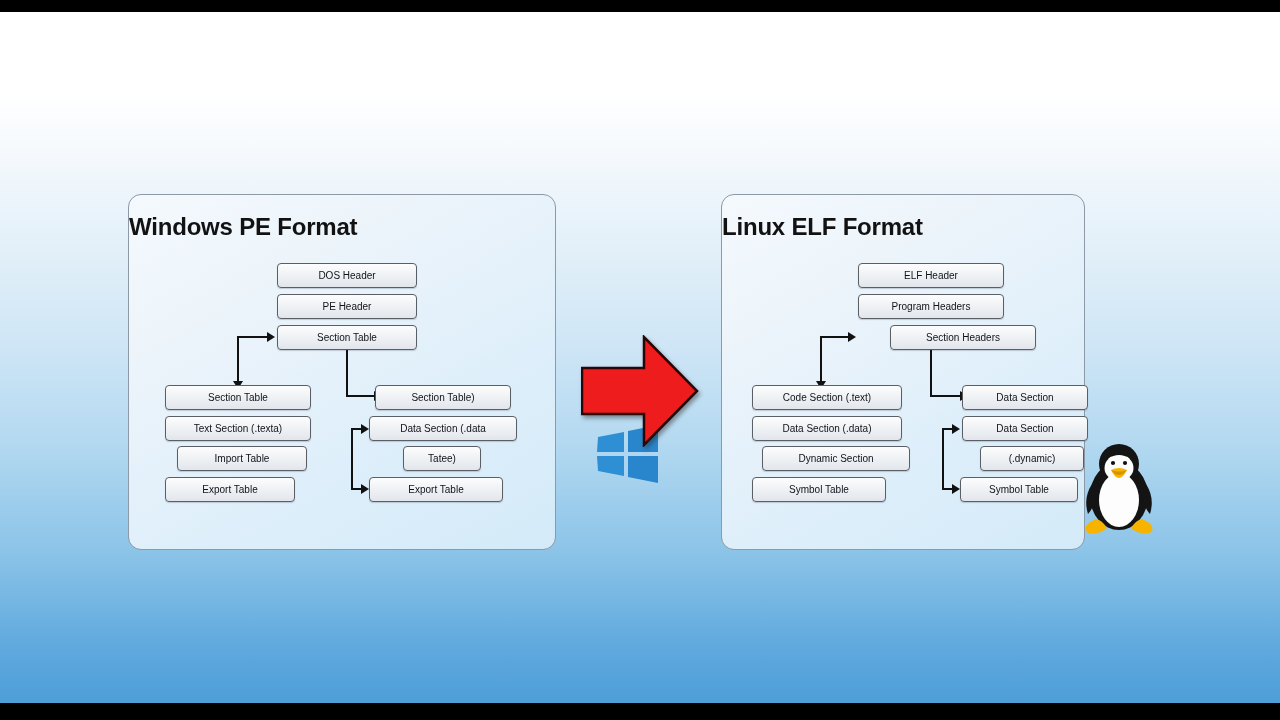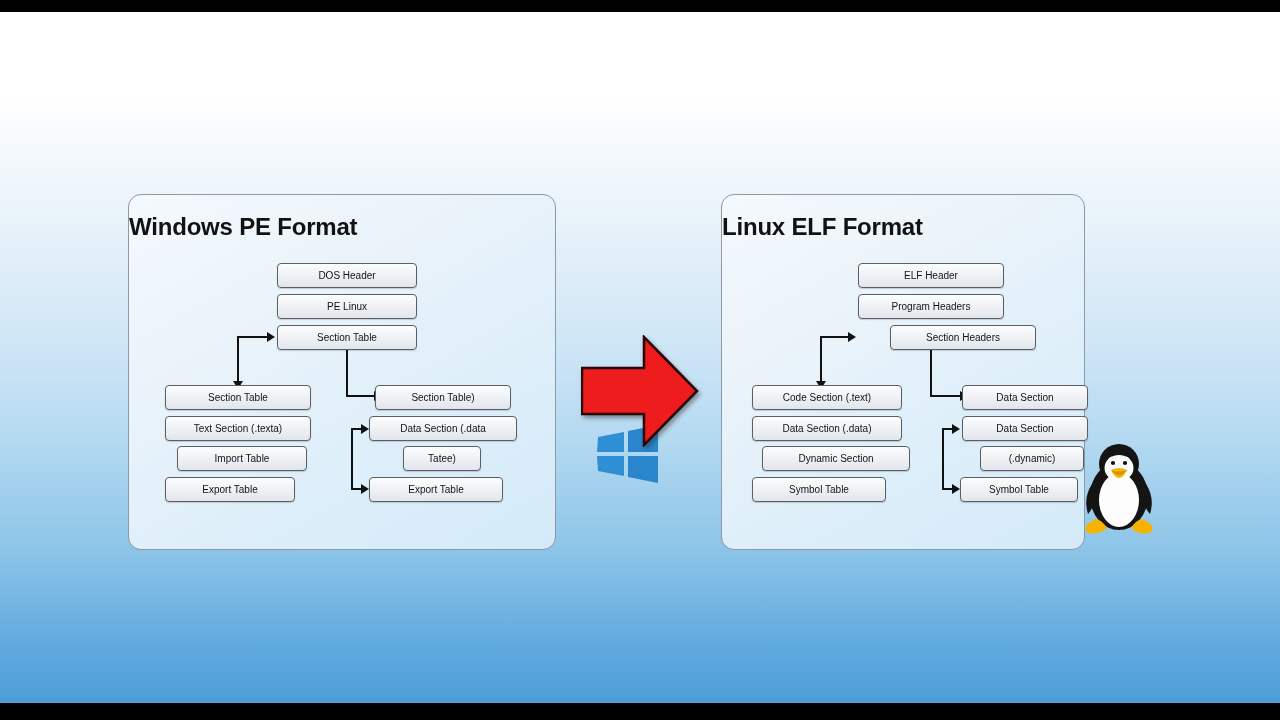--- a/index.html
+++ b/index.html
@@ -147,21 +147,21 @@
       <svg id="windows-logo" viewBox="0 0 66 62">
         <g>
           <polygon points="3,14 29,9 29,29 2,29" fill="#2f8fd4"></polygon>
           <polygon points="33,8 63,2 63,29 33,29" fill="#2a86cc"></polygon>
           <polygon points="2,33 29,33 29,53 3,48" fill="#2f8fd4"></polygon>
           <polygon points="33,33 63,33 63,60 33,54" fill="#2a86cc"></polygon>
         </g>
       </svg>
 
       <div class="nodebox" style="left:148px; top:68px; width:140px;">DOS Header</div>
-      <div class="nodebox" style="left:148px; top:99px; width:140px;">PE Linux</div>
+      <div class="nodebox" style="left:148px; top:99px; width:140px;">PE Header</div>
       <div class="nodebox" style="left:148px; top:130px; width:140px;">Section Table</div>
 
       <div class="hline" style="left:108px; top:141px; width:32px;"></div>
       <div class="arrowhead right" style="left:138px; top:137px;"></div>
       <div class="vline" style="left:108px; top:141px; height:47px;"></div>
       <div class="arrowhead down" style="left:104px; top:186px;"></div>
 
       <div class="vline" style="left:217px; top:155px; height:47px;"></div>
       <div class="hline" style="left:217px; top:200px; width:30px;"></div>
       <div class="arrowhead right" style="left:245px; top:196px;"></div>

